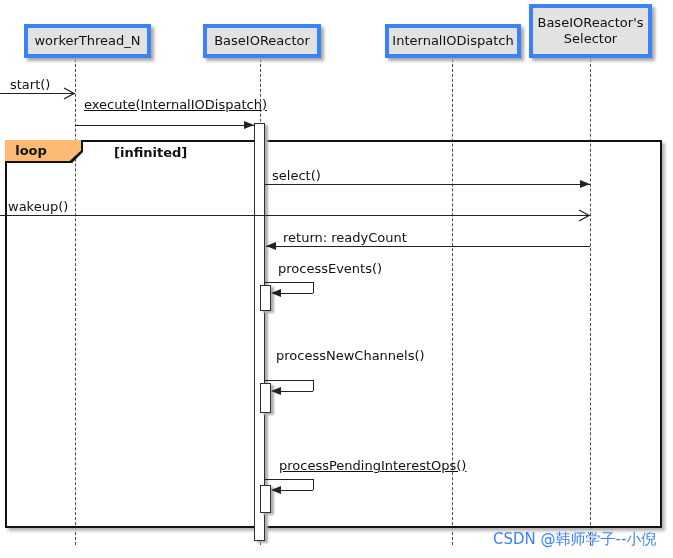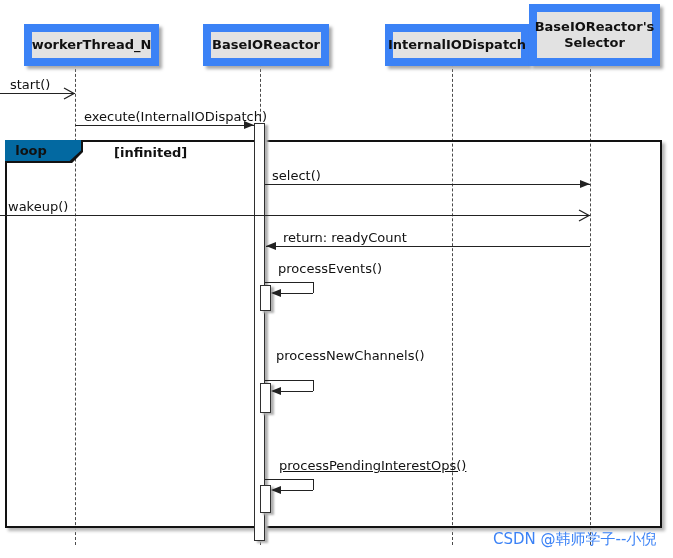--- a/index.html
+++ b/index.html
@@ -5,35 +5,35 @@
   html,body{margin:0;padding:0;background:#ffffff;}
   #canvas{
     position:relative;width:673px;height:558px;background:#ffffff;
     font-family:"DejaVu Sans","Liberation Sans",sans-serif;
     font-size:13px;color:#111;overflow:hidden;
   }
   
   .lifeline{position:absolute;width:0;border-left:1px dashed #4a4a4a;z-index:1;}
   
   .pbox{
-    position:absolute;background:#e2e2e2;border:8px solid #3b82f6;
+    position:absolute;background:#e2e2e2;border:4px solid #3b82f6;
     box-shadow:3px 3px 3px #a9a9a9;display:flex;align-items:center;justify-content:center;
-    text-align:center;z-index:5;line-height:1.25;font-weight:bold;
+    text-align:center;z-index:5;line-height:1.25;
   }
   
   .frame{
     position:absolute;border:2px solid #121212;background:transparent;
     box-shadow:3px 3px 3px #b5b5b5;z-index:3;
   }
   .pentagon-outer{
     position:absolute;left:5px;top:140px;width:78px;height:23px;background:#121212;
     clip-path:polygon(0 0,100% 0,100% 52%,86% 100%,0 100%);z-index:6;
   }
   .pentagon-inner{
-    position:absolute;left:0px;top:0px;width:76px;height:21px;background:#0369a1;
+    position:absolute;left:0px;top:0px;width:76px;height:21px;background:#fdba74;
     clip-path:polygon(0 0,100% 0,100% 50%,85% 100%,0 100%);
     display:flex;align-items:center;justify-content:center;
     font-weight:bold;font-size:13px;padding-right:24px;box-sizing:border-box;
   }
   .loop-cond{position:absolute;font-weight:bold;font-size:13px;z-index:6;margin-left:22px;}
   
   .actbar{
     position:absolute;width:9px;background:#ffffff;border:1px solid #2f2f2f;
     box-shadow:3px 2px 2px #b0b0b0;z-index:4;
   }
@@ -87,21 +87,21 @@
   <div class="actbar" style="left:260px;top:285px;height:24px;"></div>
   <div class="actbar" style="left:260px;top:383px;height:28px;"></div>
   <div class="actbar" style="left:260px;top:485px;height:26px;"></div>
 
   <div class="msg-label" style="left:10px;top:77px;">start()</div>
   <div class="hline" style="left:0px;top:93px;width:75px;"></div>
   <svg class="open-head" style="left:62px;top:86px;" width="14" height="15">
     <polyline points="2,2 12,7.5 2,13" fill="none" stroke="#222" stroke-width="1.3"></polyline>
   </svg>
 
-  <div class="msg-label" style="left:84px;top:109px;">execute(InternalIODispatch)</div>
+  <div class="msg-label" style="left:84px;top:97px;text-decoration:underline;">execute(InternalIODispatch)</div>
   <div class="hline" style="left:75px;top:125px;width:179px;"></div>
   <div class="head-right" style="left:244px;top:121px;"></div>
 
   <div class="msg-label" style="left:272px;top:168px;">select()</div>
   <div class="hline" style="left:265px;top:184px;width:325px;"></div>
   <div class="head-right" style="left:580px;top:180px;"></div>
 
   <div class="msg-label" style="left:8px;top:199px;">wakeup()</div>
   <div class="hline" style="left:0px;top:215px;width:590px;"></div>
   <svg class="open-head" style="left:577px;top:208px;" width="14" height="15">

